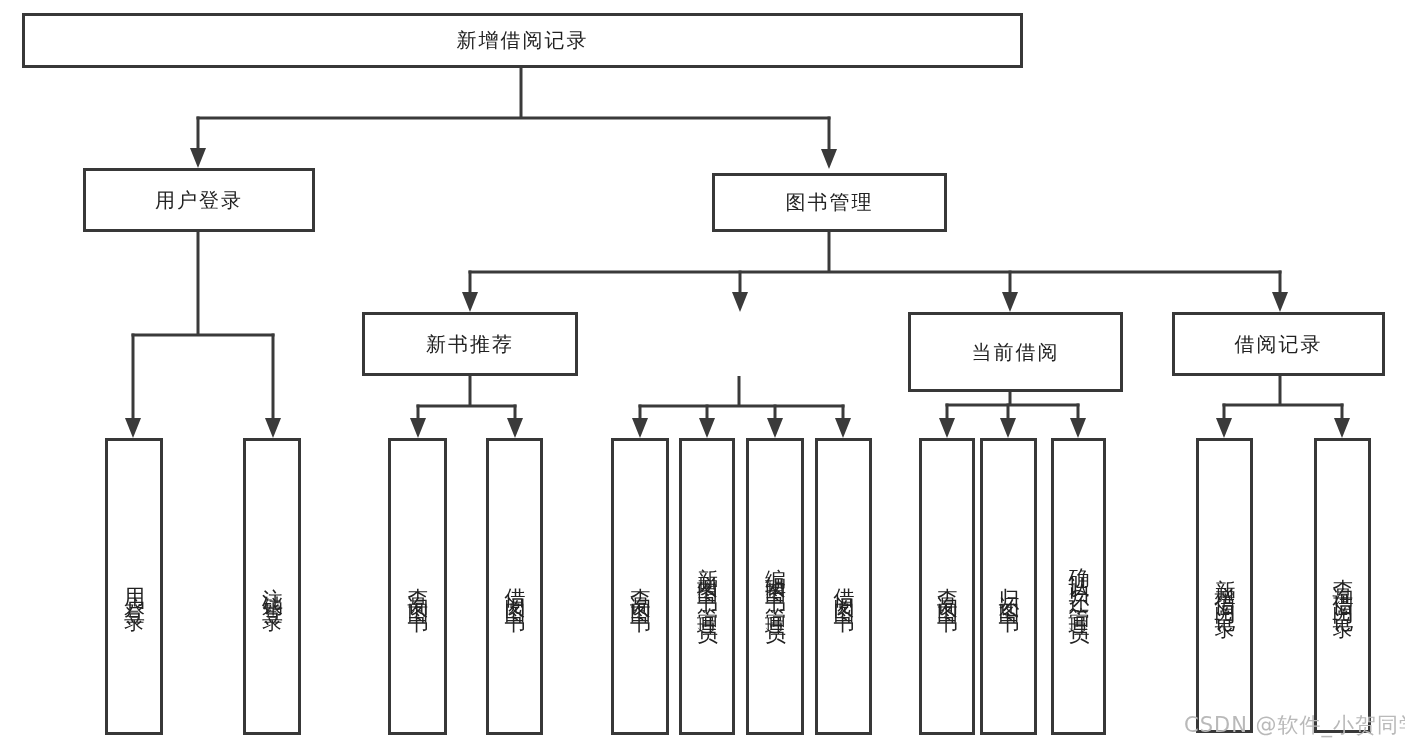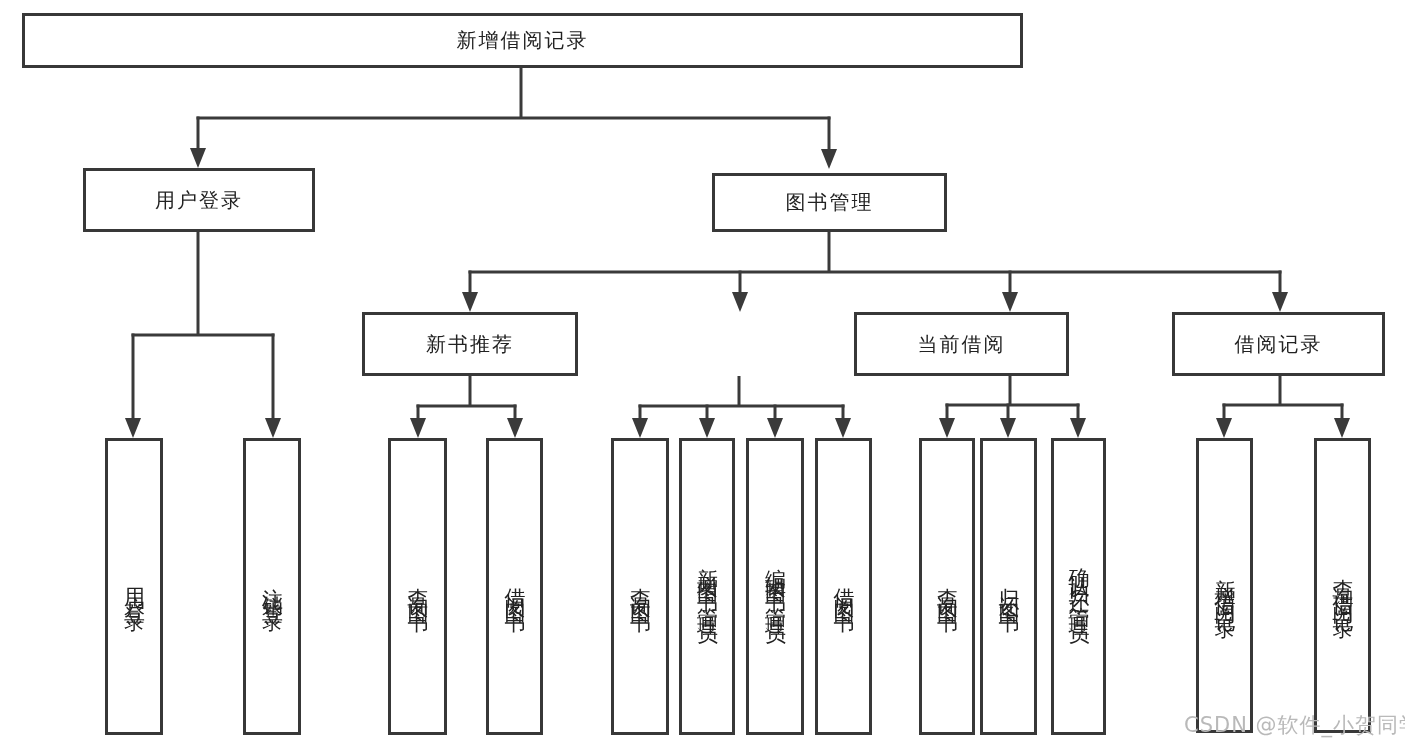--- a/index.html
+++ b/index.html
@@ -148,21 +148,21 @@
   <div class="box h" style="left:83px;top:168px;width:232px;height:64px">
     <span>用户登录</span>
   </div>
   <div class="box h" style="left:712px;top:173px;width:235px;height:59px">
     <span>图书管理</span>
   </div>
 
   <div class="box h" style="left:362px;top:312px;width:216px;height:64px">
     <span>新书推荐</span>
   </div>
-  <div class="box h" style="left:854px;top:312px;width:215px;height:64px">
+  <div class="box h" style="left:908px;top:312px;width:215px;height:80px">
     <span>当前借阅</span>
   </div>
   <div class="box h" style="left:1172px;top:312px;width:213px;height:64px">
     <span>借阅记录</span>
   </div>
 
   <div class="box v" style="left:105px;top:438px;width:58px;height:297px">
     <span>用户登录</span>
   </div>
   <div class="box v" style="left:243px;top:438px;width:58px;height:297px">

